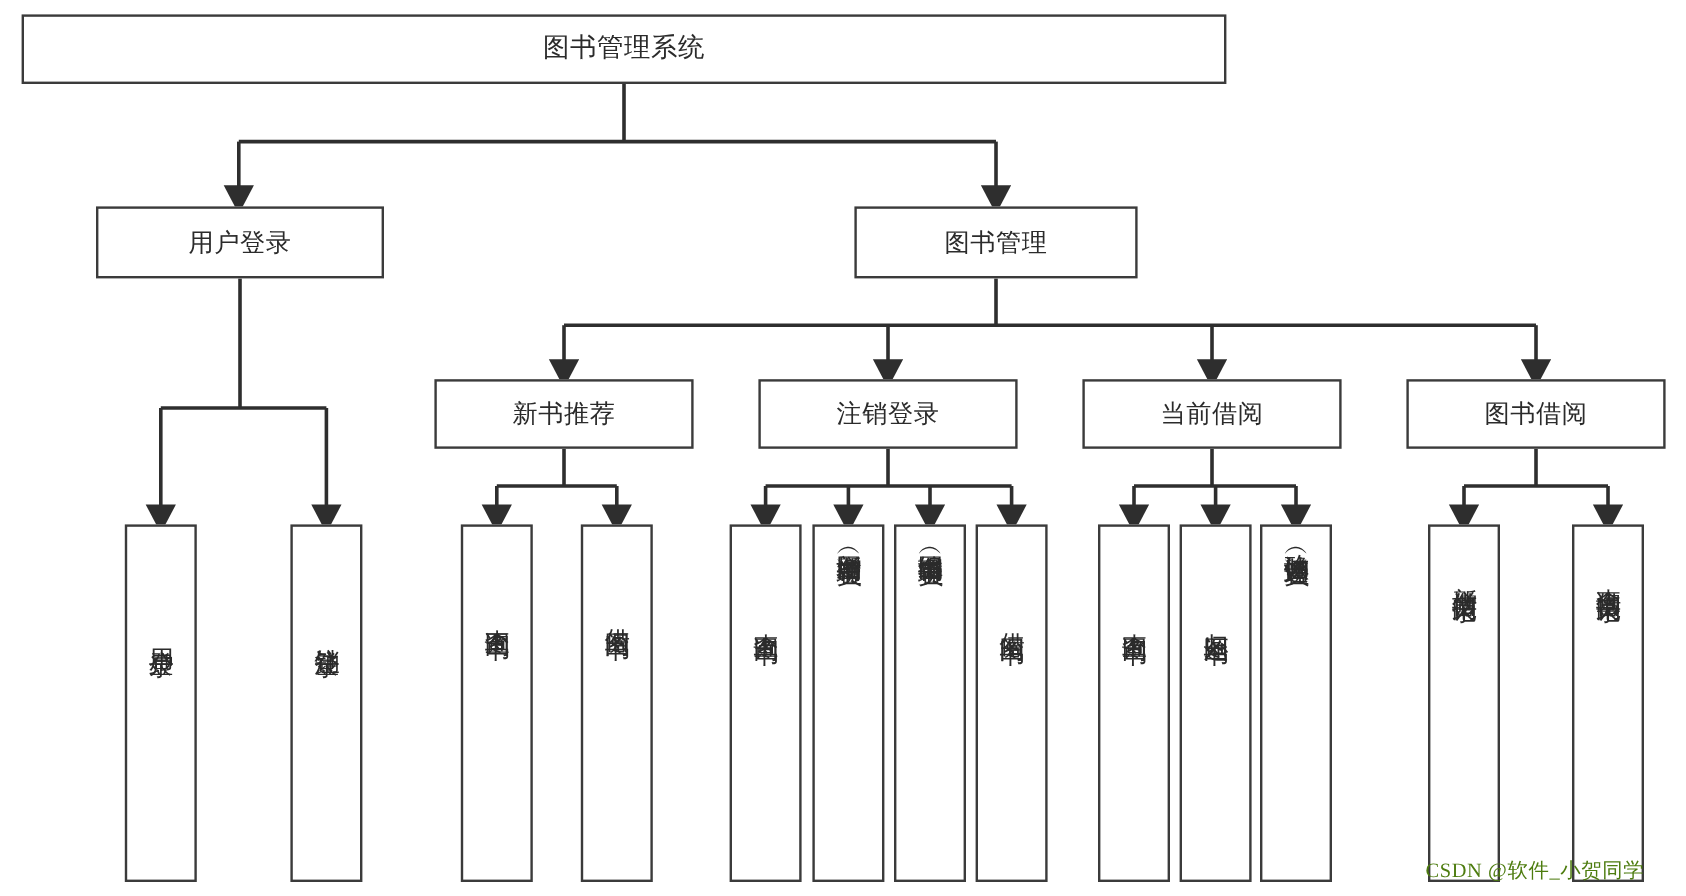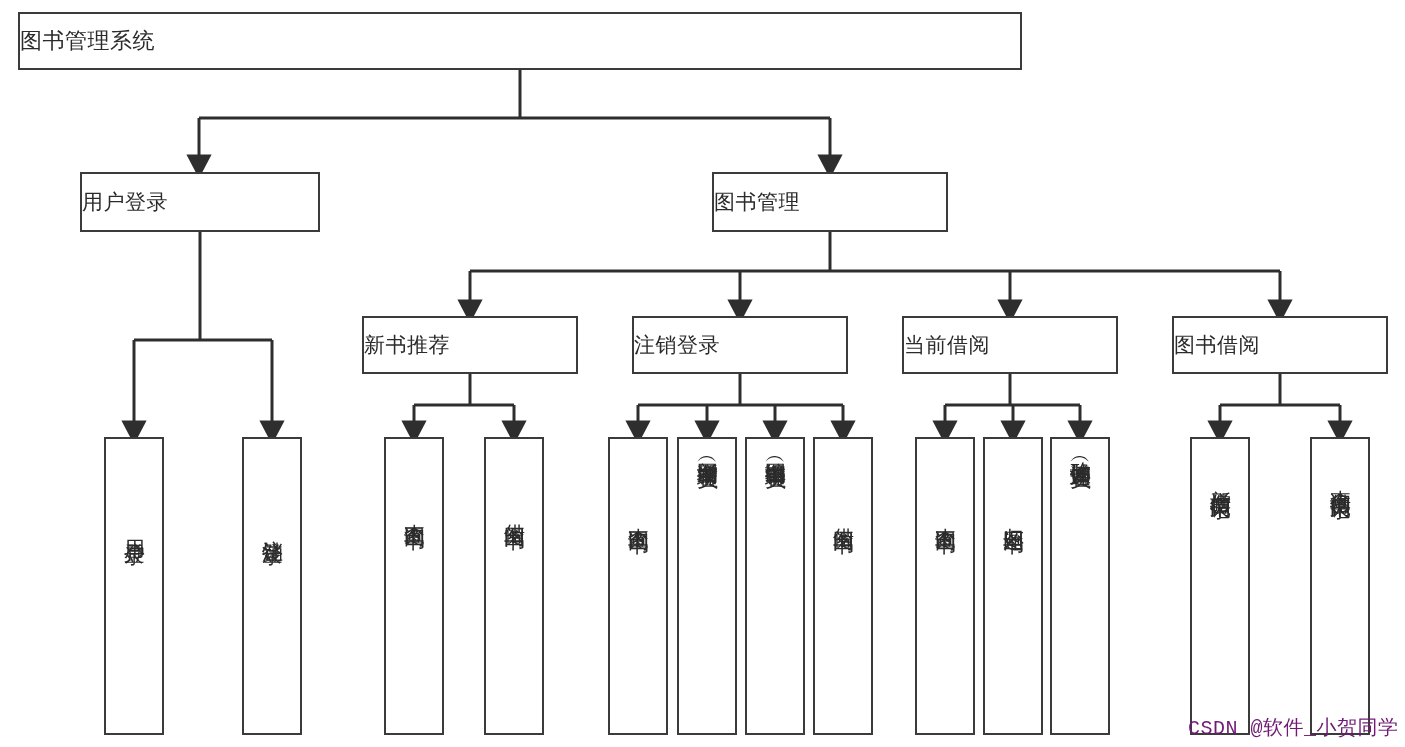--- a/index.html
+++ b/index.html
@@ -25,20 +25,21 @@
     width: 1405px;
     height: 747px;
   }
   .node {
     position: absolute;
     box-sizing: border-box;
     background: #ffffff;
     border: 2.5px solid #3b3b3b;
     display: flex;
     align-items: center;
+    justify-content: center;
     color: #2b2b2b;
   }
   .node .label {
     display: block;
     text-align: center;
     line-height: 1.18;
     white-space: pre;
   }
   
   .node.horiz .label {
@@ -61,25 +62,25 @@
     line-height: 1.0;
     letter-spacing: 2px;
   }
   .node.vert.tall .label {
     letter-spacing: 1px;
   }
   #watermark {
     position: absolute;
     left: 1188px;
     top: 714px;
-    font-size: 20px;
-    color: #701a75;
+    font-size: 17px;
+    color: #4d7c0f;
     letter-spacing: 0.5px;
     white-space: pre;
-    font-family: Liberation Mono, monospace;
+    font-family: Liberation Serif, serif;
   }
 </style>
 </head>
 <body>
 
 <div id="canvas">
 
   <svg id="edges" viewBox="0 0 1405 747" width="1405" height="747" xmlns="http://www.w3.org/2000/svg">
     <defs>
       <marker id="arrow" markerWidth="9" markerHeight="9" refX="1.2" refY="4.2" orient="auto" markerUnits="strokeWidth">

